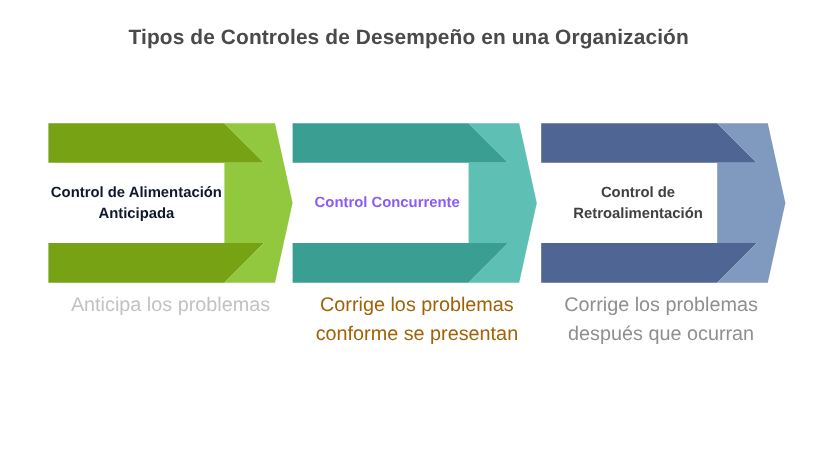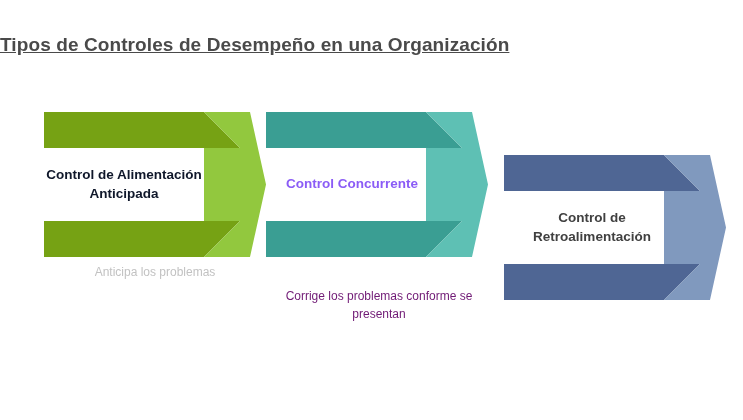--- a/index.html
+++ b/index.html
@@ -15,37 +15,37 @@
     position: relative;
   }
   #slide {
     position: absolute;
     inset: 0;
     background: #ffffff;
   }
   #title {
     position: absolute;
     left: 0;
-    top: 34px;
+    top: 24px;
     width: 743px;
+    text-align: center;
     font-size: 19px;
     font-weight: bold;
     color: #4a4a4a;
     letter-spacing: 0.1px;
-    text-decoration: underline;
   }
   .arrow-group {
     position: absolute;
     top: 112px;
     width: 222px;
     height: 145px;
   }
   #group-0 { left: 44px; }
   #group-1 { left: 266px; }
-  #group-2 { left: 504px; margin-top: 43px; }
+  #group-2 { left: 492px; }
 
   .arrow-svg {
     position: absolute;
     left: 0;
     top: 0;
     width: 222px;
     height: 145px;
     display: block;
     overflow: visible;
   }
@@ -66,21 +66,21 @@
     pointer-events: none;
   }
   #group-1 .arrow-label { width: 172px; }
   #group-2 .arrow-label { width: 176px; }
 
   .caption {
     position: absolute;
     top: 264px;
     width: 214px;
     text-align: center;
-    font-size: 12px;
+    font-size: 18px;
     line-height: 1.46;
     color: #8f8f8f;
   }
   #caption-0 {
     left: 48px;
     color: #c2c2c2;
   }
   #caption-1 { left: 272px; }
   #caption-2 { left: 494px; }
 </style>
@@ -112,15 +112,16 @@
   <div class="arrow-group" id="group-2">
     <svg class="arrow-svg" viewBox="0 0 222 145" preserveAspectRatio="none">
       <path d="M 0 0 L 160 0 L 196 36 L 160 36 L 0 36 Z" fill="#4f6694"></path>
       <path d="M 0 109 L 160 109 L 196 109 L 160 145 L 0 145 Z" fill="#4f6694"></path>
       <path d="M 160 0 L 206 0 L 222 72.5 L 206 145 L 160 145 L 196 109 L 160 109 L 160 36 L 196 36 Z" fill="#8099be"></path>
     </svg>
     <div class="arrow-label" style="color: rgb(64, 64, 64);">Control de Retroalimentación</div>
   </div>
 
   <div class="caption" id="caption-0" style="color: rgb(194, 194, 194);">Anticipa los problemas</div>
-  <div class="caption" id="caption-1" style="color: #701a75; margin-top: 24px;">Corrige los problemas conforme se presentan</div>
+  <div class="caption" id="caption-1" style="color: #a16207;">Corrige los problemas conforme se presentan</div>
+  <div class="caption" id="caption-2" style="color: rgb(143, 143, 143);">Corrige los problemas después que ocurran</div>
 
 </div>
 
 </body></html>

